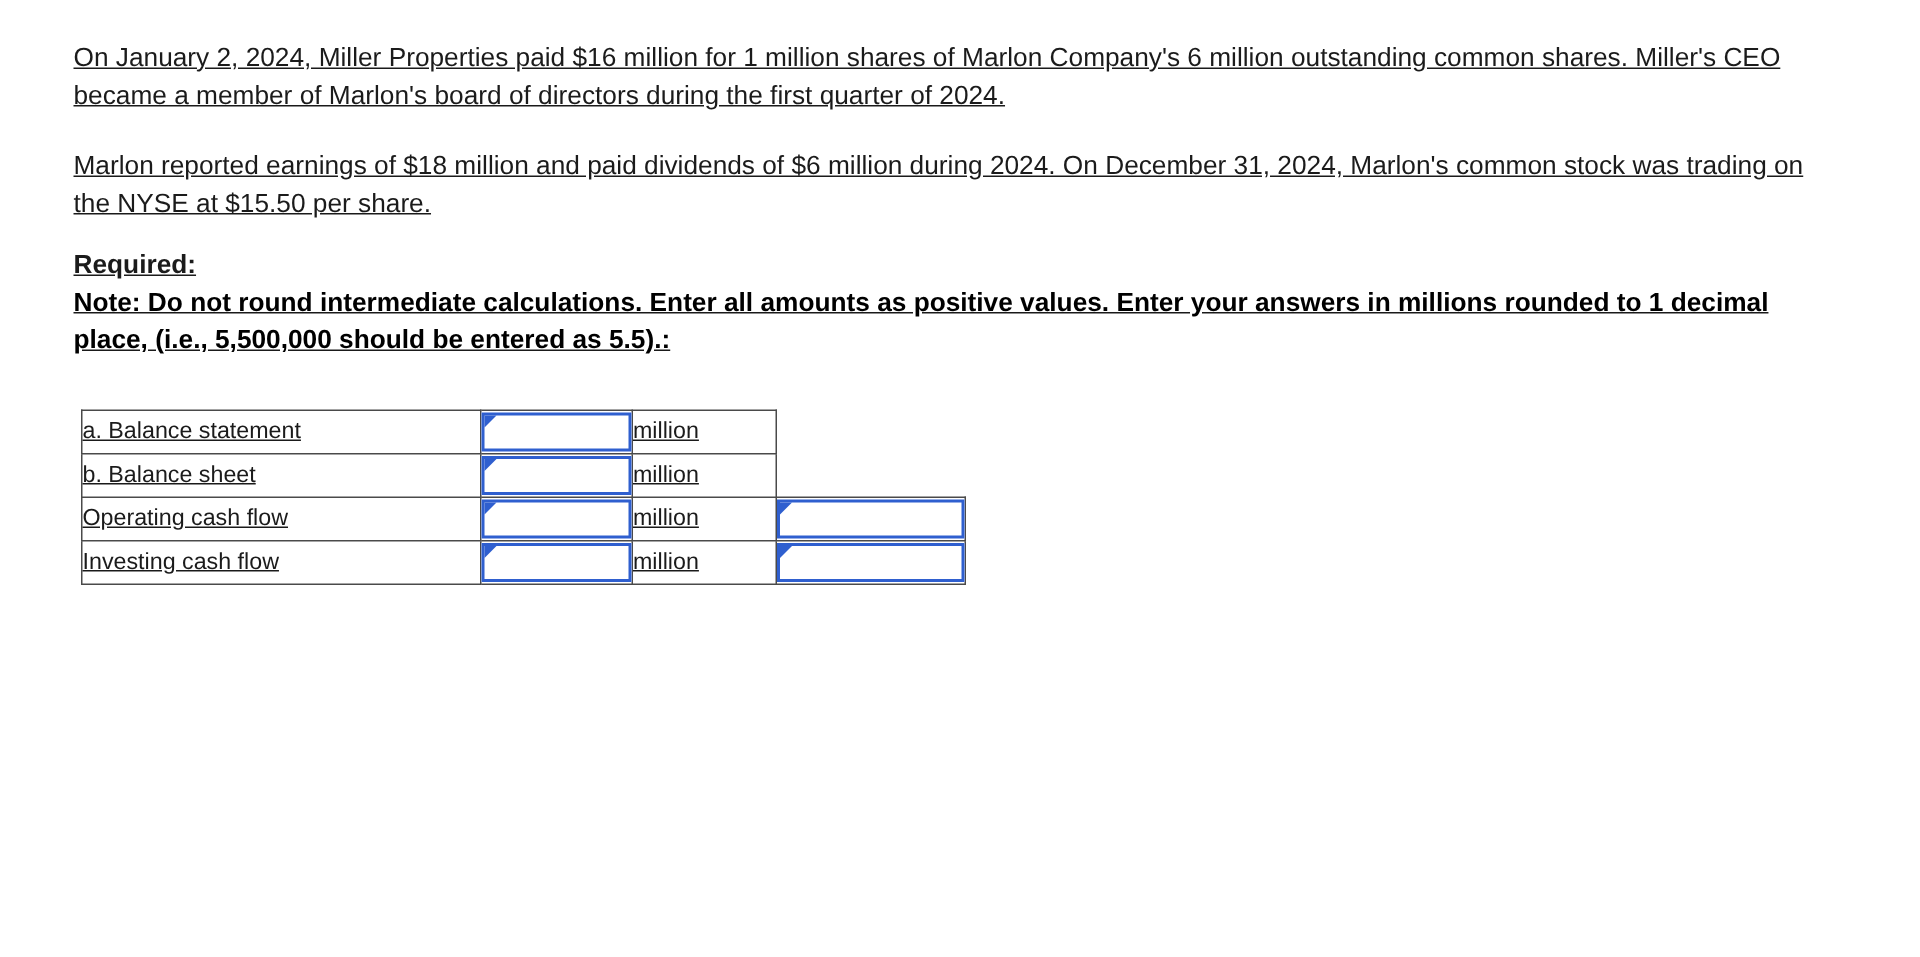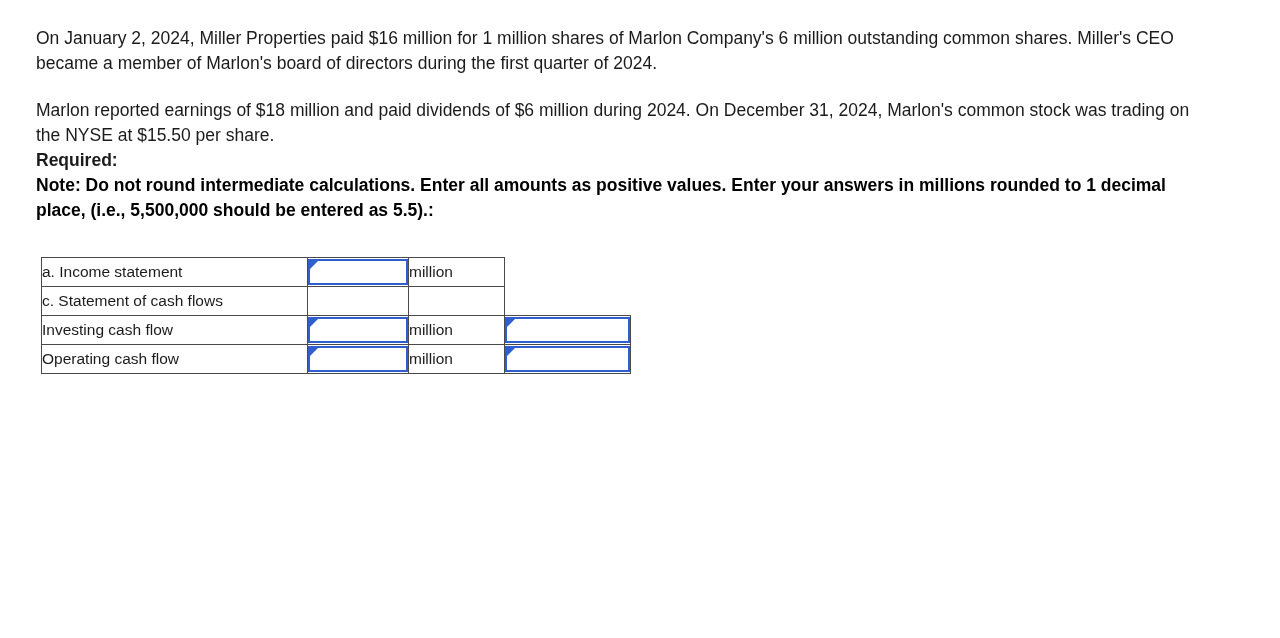--- a/index.html
+++ b/index.html
@@ -9,31 +9,32 @@
   }
   body {
     width: 1280px;
     height: 638px;
     font-family: "Liberation Sans", sans-serif;
     color: #1a1a1a;
     position: relative;
     overflow: hidden;
   }
   .page {
-    padding: 26px 34px 0 36px;
+    padding: 26px 34px 0 49px;
     box-sizing: border-box;
+    text-decoration: underline;
   }
   .para {
     font-size: 17.5px;
     line-height: 25px;
     margin: 0 0 22px 0;
     max-width: 1175px;
     color: #1b1b1b;
   }
-  .para:last-of-type { margin-bottom: 0; }
+  .para:last-of-type { margin-bottom: 16px; }
 
   .required-block {
     margin-top: 0;
     font-size: 17.5px;
     line-height: 25px;
     max-width: 1180px;
   }
   .required-title {
     font-weight: bold;
     color: #1b1b1b;
@@ -115,49 +116,51 @@
   <p class="para">Marlon reported earnings of $18 million and paid dividends of $6 million during 2024. On December 31, 2024, Marlon's common stock was trading on the NYSE at $15.50 per share.</p>
 
   <div class="required-block">
     <div class="required-title">Required:</div>
     <div class="note">Note: Do not round intermediate calculations. Enter all amounts as positive values. Enter your answers in millions rounded to 1 decimal place, (i.e., 5,500,000 should be entered as 5.5).:</div>
   </div>
 
   <table class="answer-table">
     <tbody>
       <tr>
-        <td class="label-cell">a. Income statement</td>
+        <td class="label-cell">a. Balance statement</td>
+        <td class="input-cell">
+          <span class="inputbox"></span>
+        </td>
+        <td class="unit-cell">million</td>
+        <td class="extra-cell" style="border:none;"></td>
+      </tr>
+
+      <tr>
+        <td class="label-cell">b. Balance sheet</td>
         <td class="input-cell">
           <span class="inputbox"></span>
         </td>
         <td class="unit-cell">million</td>
         <td class="extra-cell" style="border:none;"></td>
       </tr>
 
 
       <tr>
-        <td class="label-cell">c. Statement of cash flows</td>
-        <td class="input-cell blank-cell"></td>
-        <td class="unit-cell"></td>
-        <td class="extra-cell" style="border:none;"></td>
-      </tr>
-
-      <tr>
-        <td class="label-cell">Investing cash flow</td>
+        <td class="label-cell">Operating cash flow</td>
         <td class="input-cell">
           <span class="inputbox"></span>
         </td>
         <td class="unit-cell">million</td>
         <td class="extra-cell">
           <span class="inputbox"></span>
         </td>
       </tr>
 
       <tr>
-        <td class="label-cell">Operating cash flow</td>
+        <td class="label-cell">Investing cash flow</td>
         <td class="input-cell">
           <span class="inputbox"></span>
         </td>
         <td class="unit-cell">million</td>
         <td class="extra-cell">
           <span class="inputbox"></span>
         </td>
       </tr>
     </tbody>
   </table>

